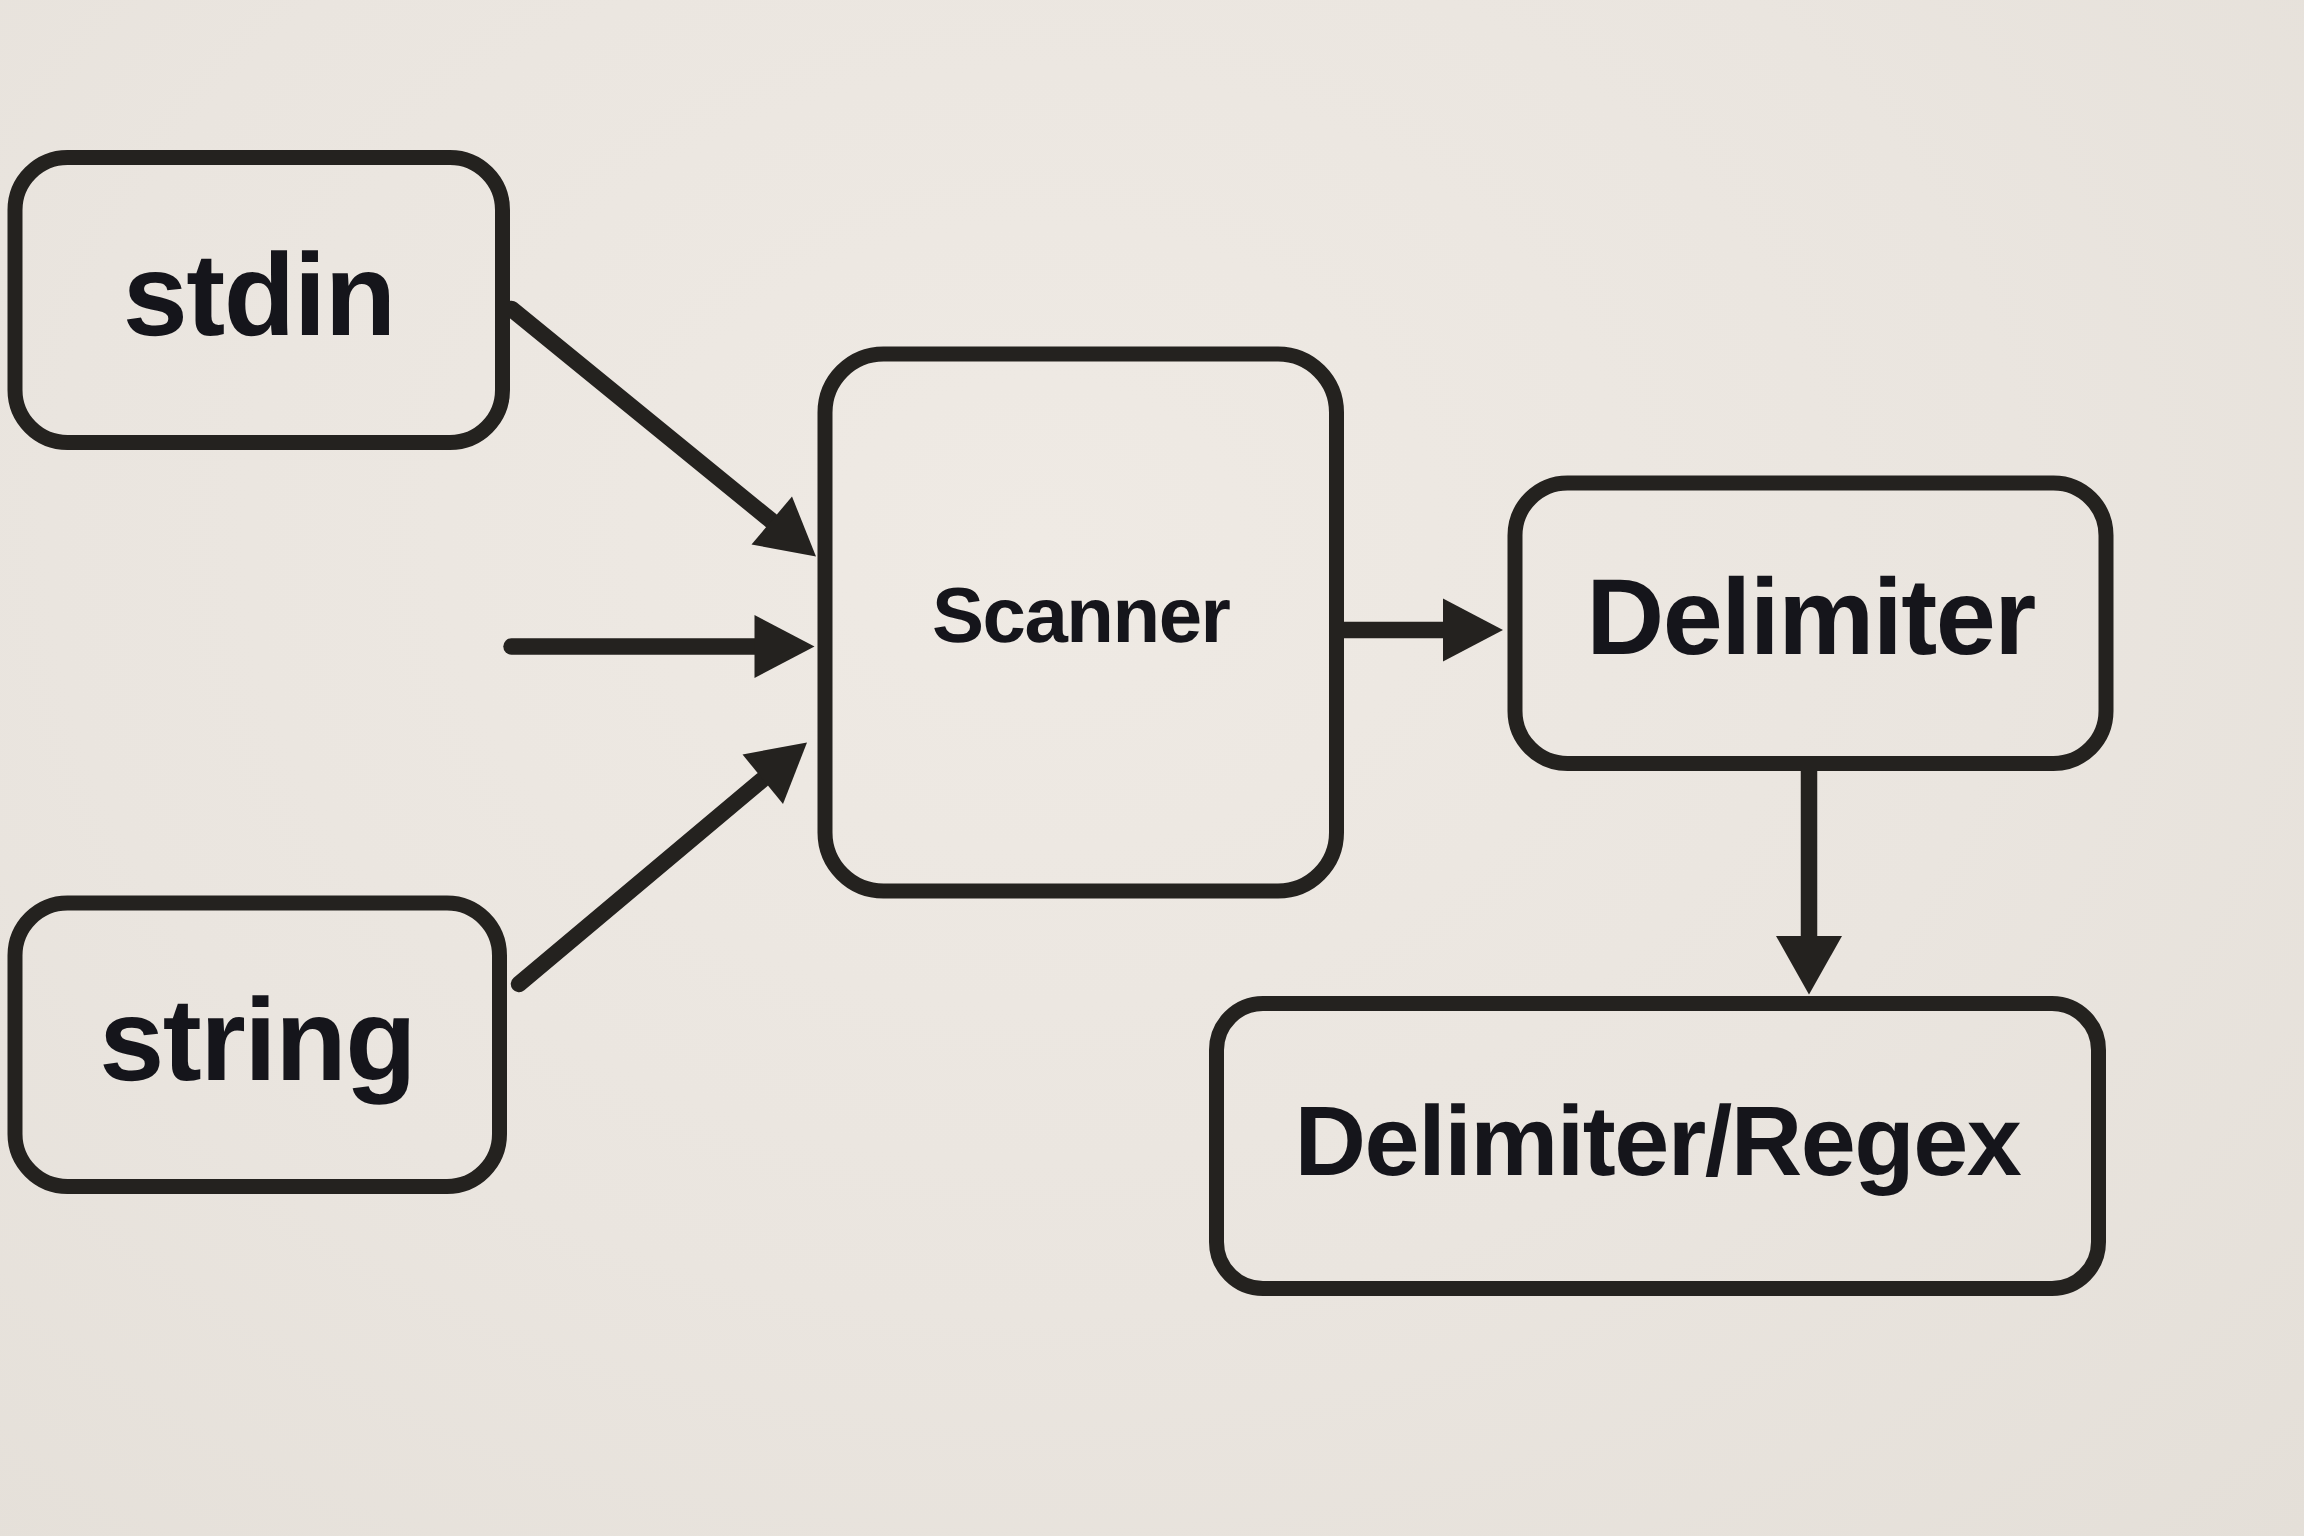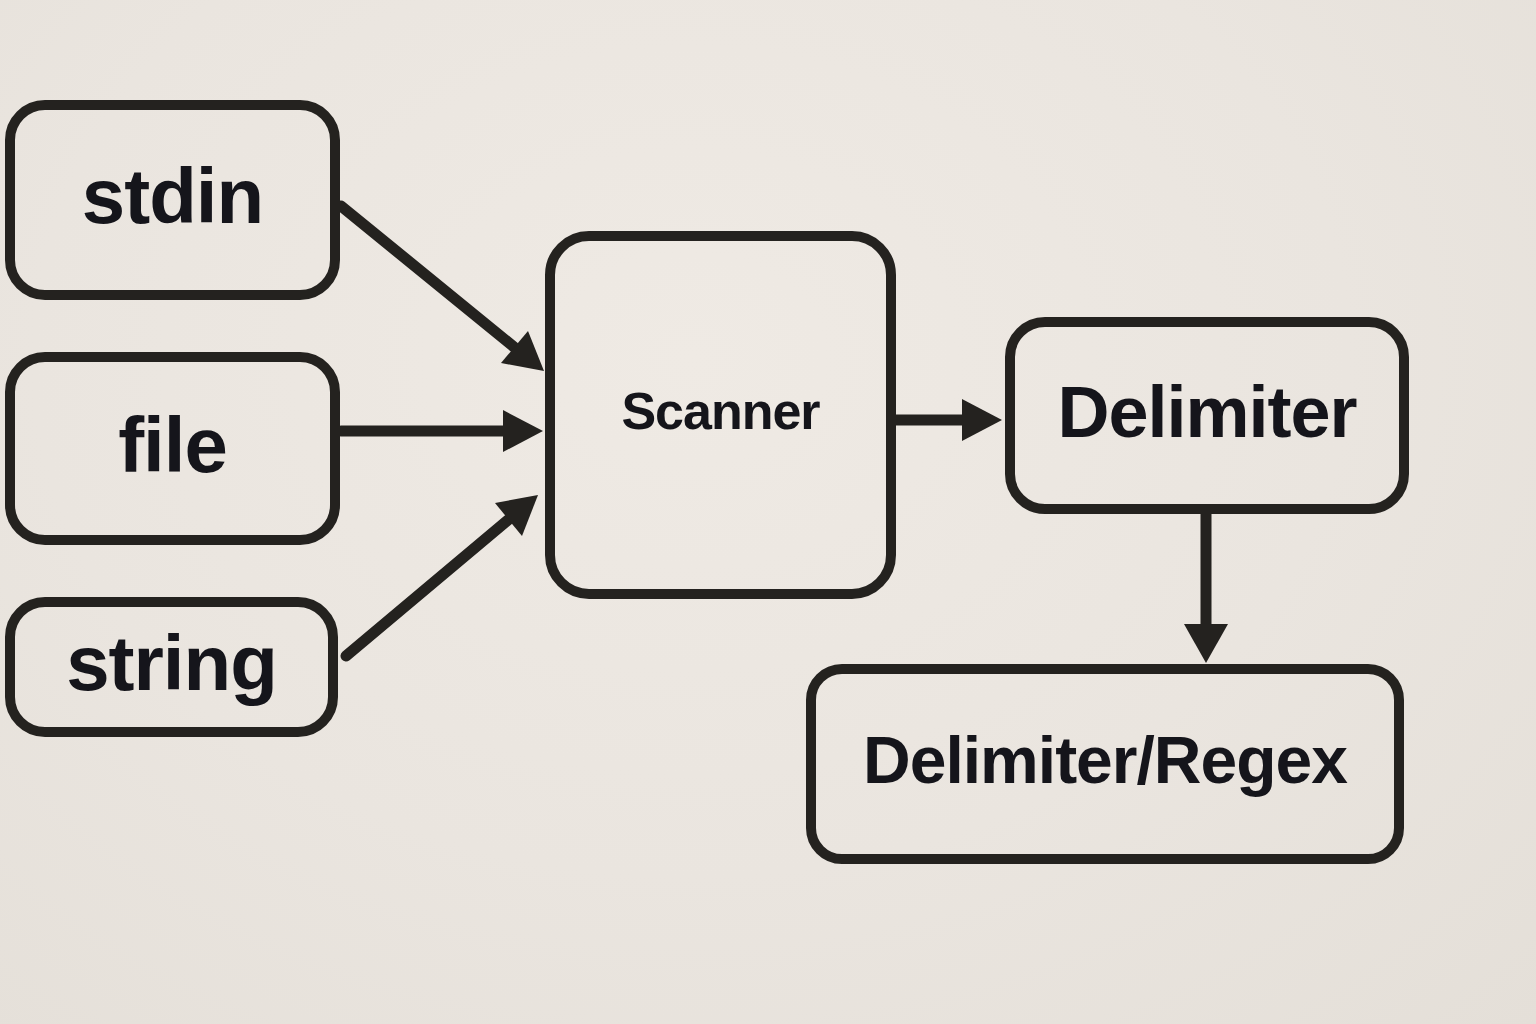--- a/index.html
+++ b/index.html
@@ -37,21 +37,21 @@
     color: #15151b;
     font-weight: 700;
     letter-spacing: -1px;
     line-height: 1;
     white-space: nowrap;
     transform: translateY(-4px);
   }
   
   .n-stdin   { left: 5px;    top: 100px; width: 335px; height: 200px; }
   .n-file    { left: 5px;    top: 352px; width: 335px; height: 193px; }
-  .n-string  { left: 5px;    top: 597px; width: 333px; height: 140px; }
+  .n-string  { left: 5px;    top: 597px; width: 333px; height: 199px; }
   .n-scanner { left: 545px;  top: 231px; width: 351px; height: 368px; border-radius: 44px; }
   .n-delim   { left: 1005px; top: 317px; width: 404px; height: 197px; }
   .n-regex   { left: 806px;  top: 664px; width: 598px; height: 200px; border-radius: 36px; }
 
   .n-stdin .label, .n-file .label, .n-string .label { font-size: 78px; }
   .n-scanner .label { font-size: 52px; }
   .n-delim .label   { font-size: 72px; }
   .n-regex .label   { font-size: 66px; }
 
   .edge-stroke {
@@ -95,23 +95,20 @@
     <g>
       <path class="edge-stroke" d="M 1206 514 L 1206 626"></path>
       <polygon class="edge-head" points="1206,663 1184,624 1228,624"></polygon>
     </g>
   </svg>
 
   <div class="node n-stdin">
     <span class="label">stdin</span>
   </div>
 
-  <div class="node n-file">
-    <span class="label">file</span>
-  </div>
 
   <div class="node n-string">
     <span class="label">string</span>
   </div>
 
   <div class="node n-scanner">
     <span class="label">Scanner</span>
   </div>
 
   <div class="node n-regex">

